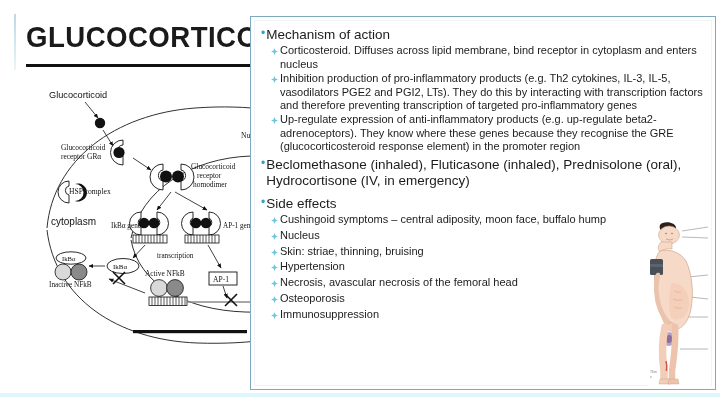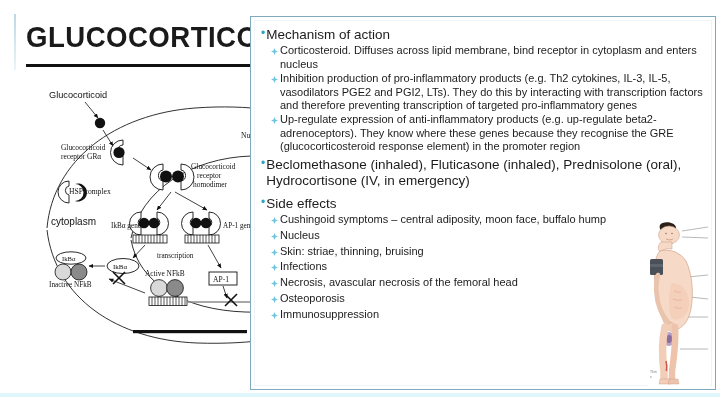--- a/index.html
+++ b/index.html
@@ -331,21 +331,21 @@
               </svg>
           </span>
           <span class="txt">Skin: striae, thinning, bruising</span>
         </div>
         <div class="l2">
           <span class="bdia">
             <svg class="dia" viewBox="0 0 10 10">
                 <path d="M5 0 L6.4 3.6 L10 5 L6.4 6.4 L5 10 L3.6 6.4 L0 5 L3.6 3.6 Z" fill="#6fc4de"></path>
               </svg>
           </span>
-          <span class="txt">Infections</span>
+          <span class="txt">Hypertension</span>
         </div>
         <div class="l2">
           <span class="bdia">
             <svg class="dia" viewBox="0 0 10 10">
                 <path d="M5 0 L6.4 3.6 L10 5 L6.4 6.4 L5 10 L3.6 6.4 L0 5 L3.6 3.6 Z" fill="#6fc4de"></path>
               </svg>
           </span>
           <span class="txt">Necrosis, avascular necrosis of the femoral head</span>
         </div>
         <div class="l2">

